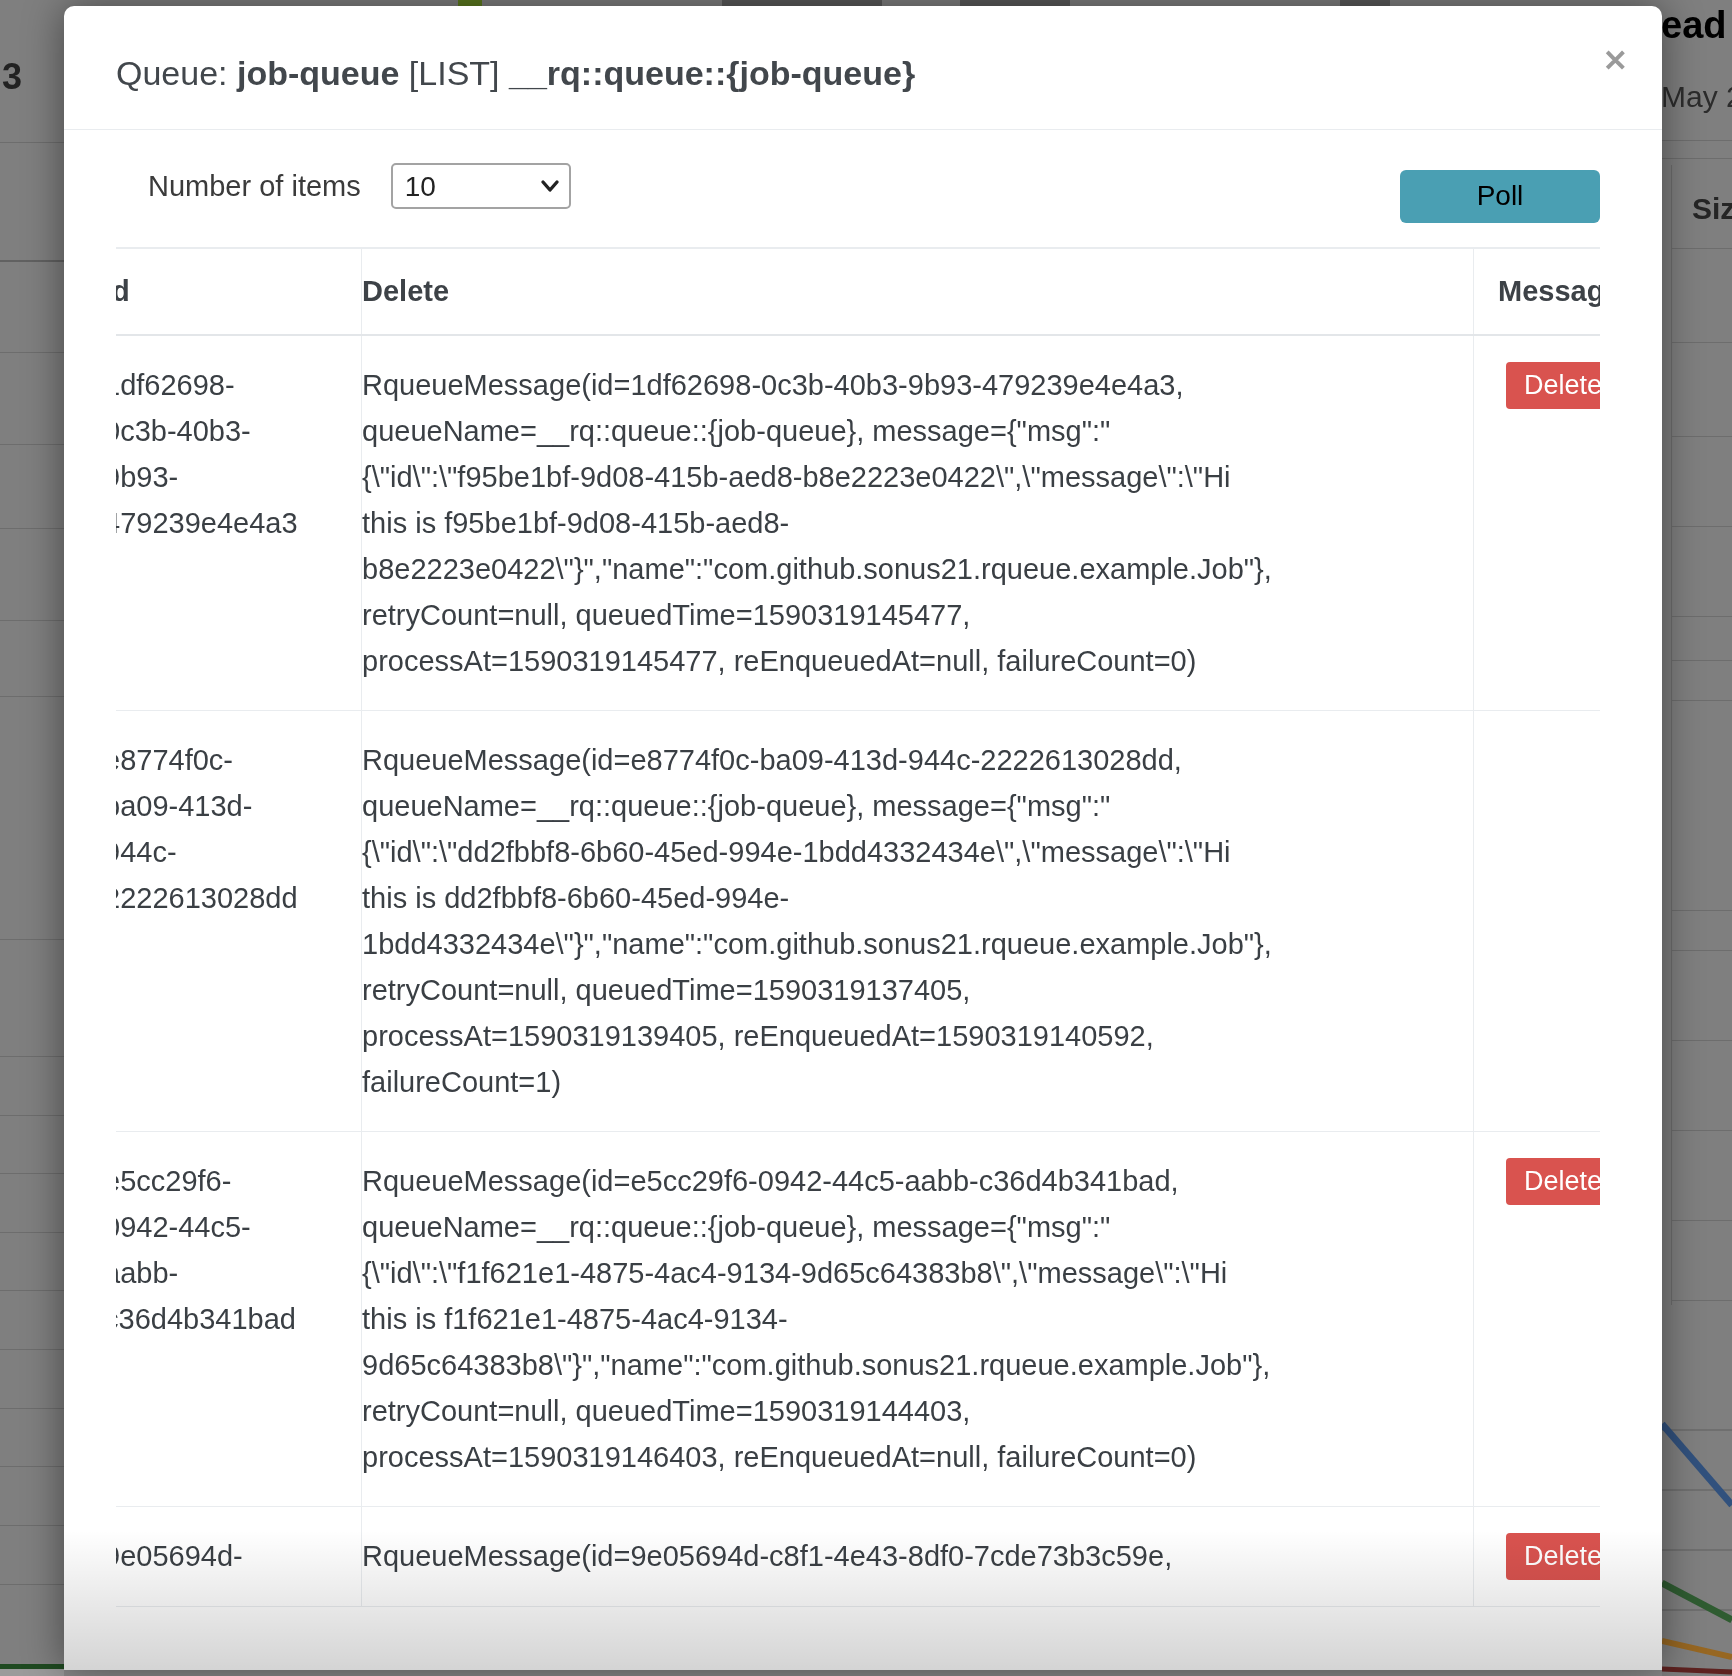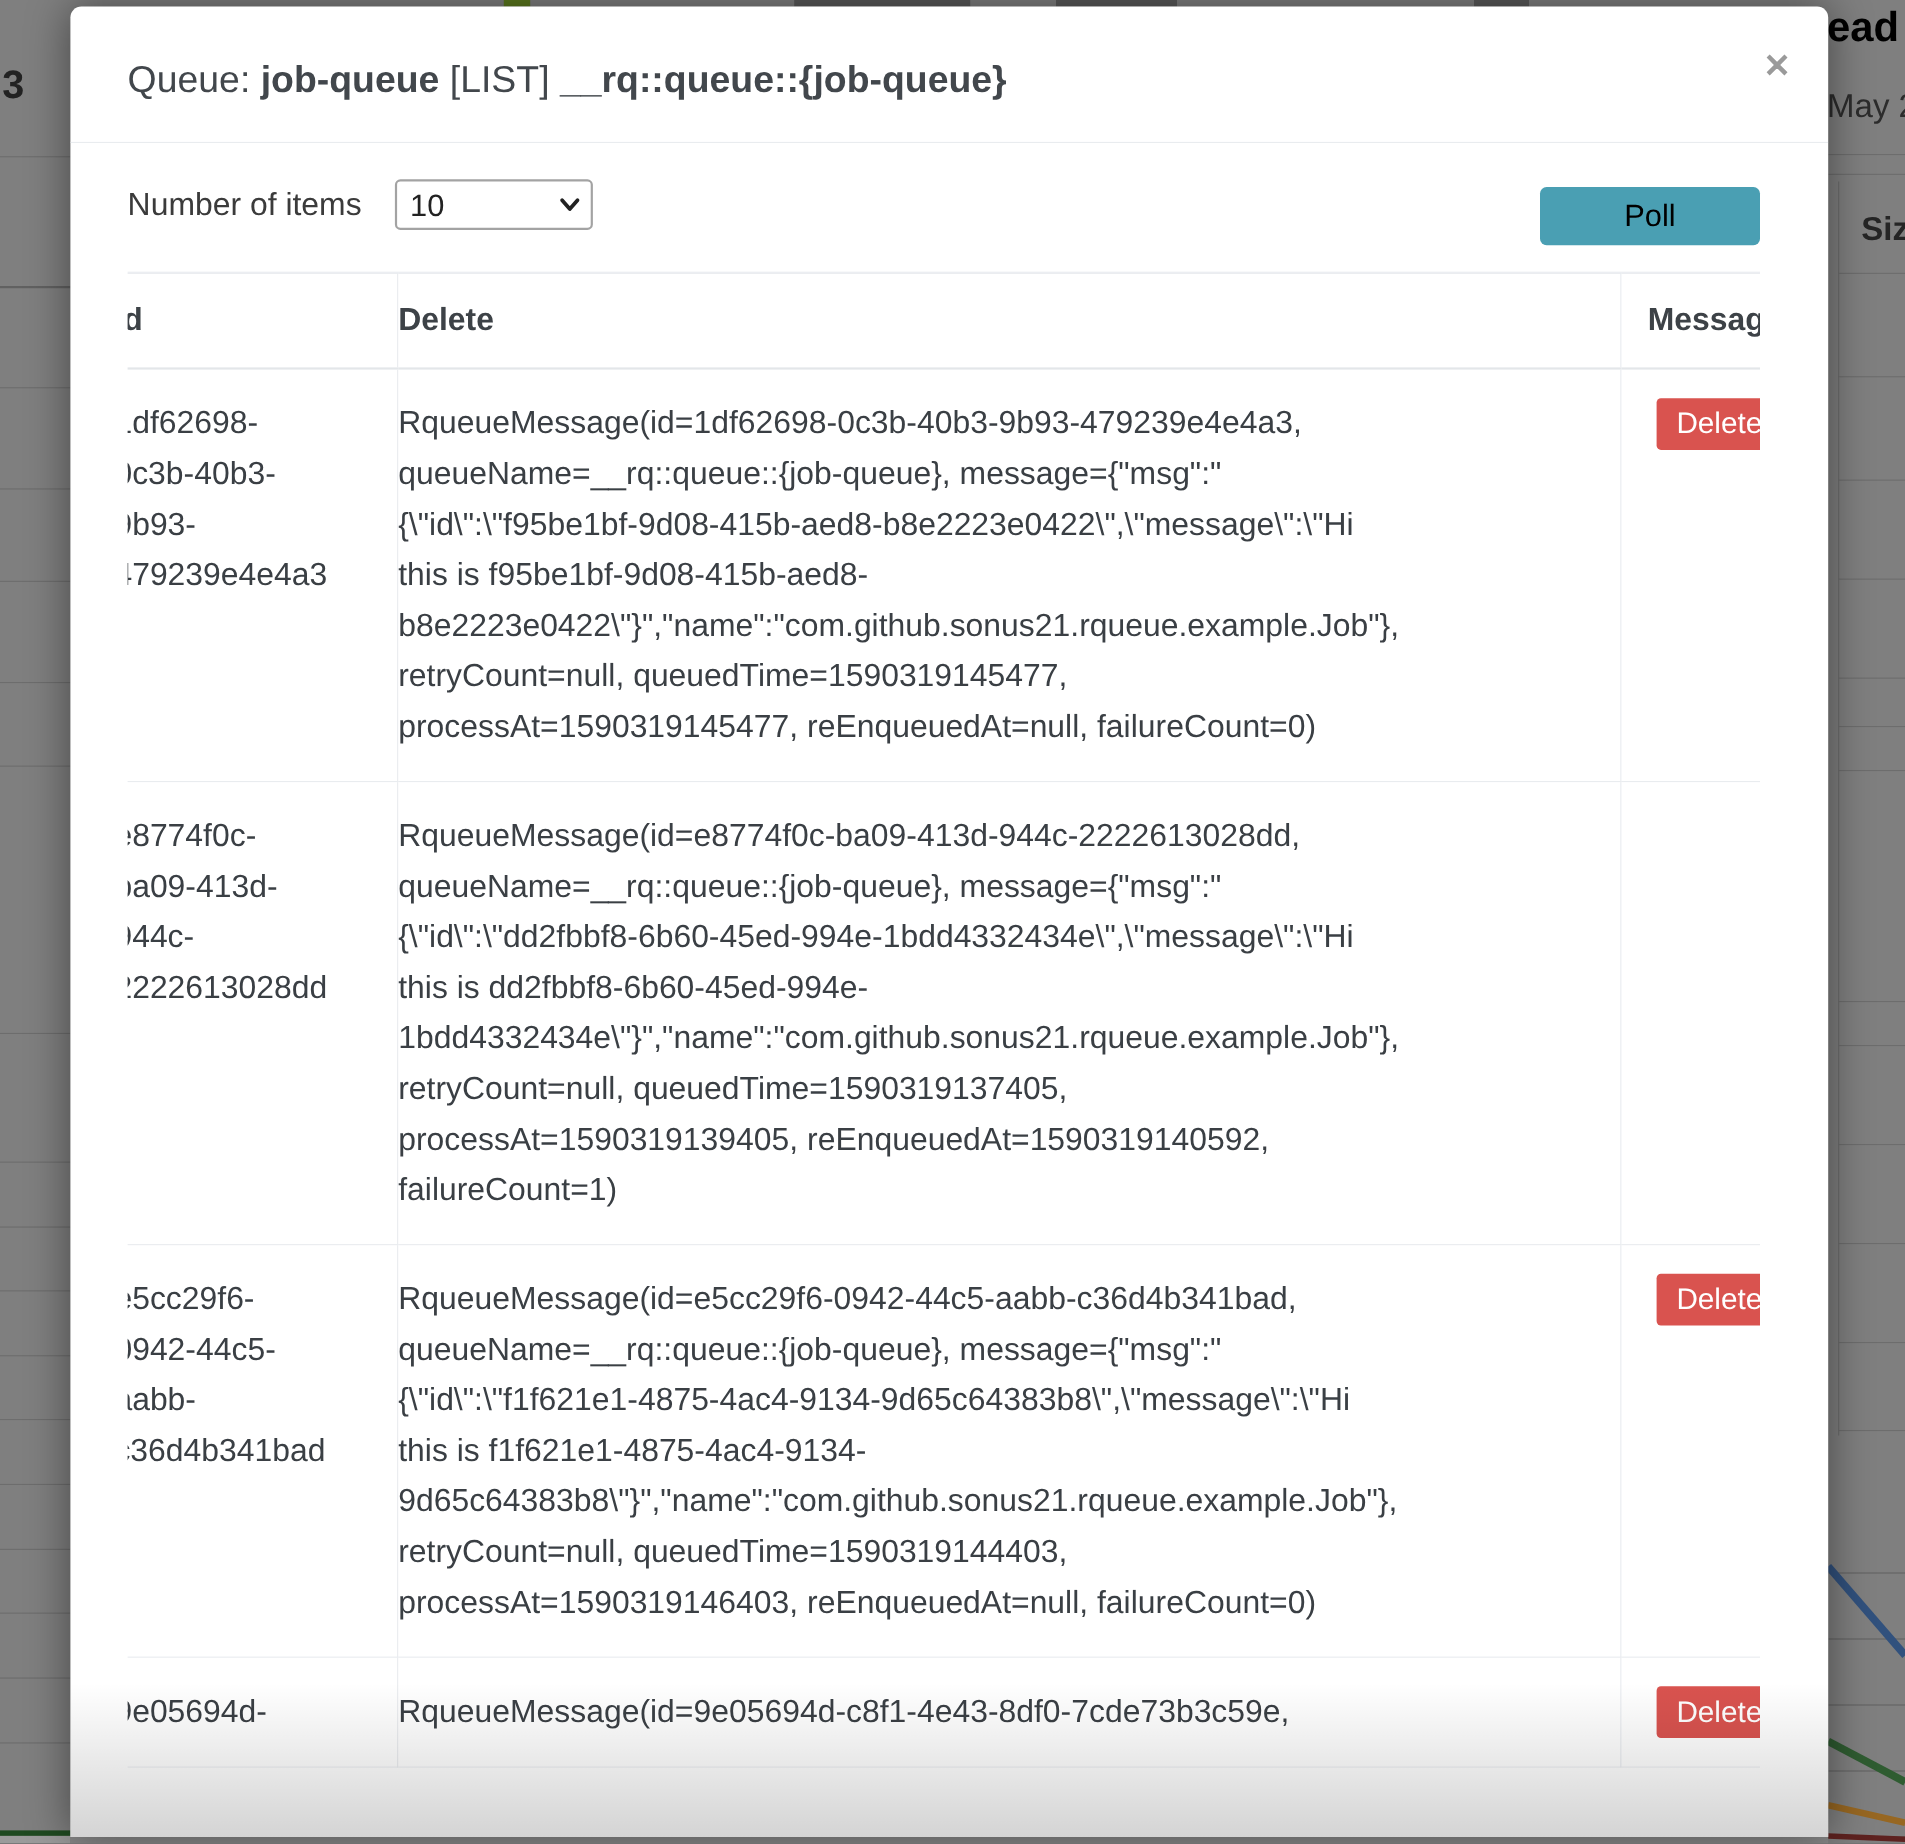--- a/index.html
+++ b/index.html
@@ -31,21 +31,21 @@
   #modal-header{position:relative;padding:46px 52px 0 52px;}
   #modal-title{font-size:34px;color:#42474c;line-height:1.25;}
   #modal-title .bold{font-weight:700;}
   #close-btn{
     position:absolute;right:30px;top:36px;border:none;background:none;cursor:pointer;
     font-size:30px;font-weight:700;color:#9a9a9a;line-height:1;padding:4px;
   }
   .divider{border:none;border-top:1px solid #e9ecef;margin:0;}
   #header-divider{margin-top:34px;}
   #controls{display:flex;align-items:center;padding:30px 62px 0 52px;}
-  #items-label{font-size:29px;color:#3b3b3b;}
+  #items-label{font-size:29px;color:#3b3b3b;margin-left:32px;}
   .select-wrap{position:relative;display:inline-block;margin-left:30px;}
   #items-select{
     appearance:none;-webkit-appearance:none;-moz-appearance:none;
     width:180px;height:46px;border:2px solid #a3a3a3;border-radius:5px;
     background:#fff;font-family:"Liberation Sans",sans-serif;
     font-size:28px;color:#222;padding:0 40px 0 12px;
   }
   .select-wrap svg{position:absolute;right:10px;top:13px;pointer-events:none;}
   #poll-btn{
     margin-left:auto;position:relative;top:10px;

